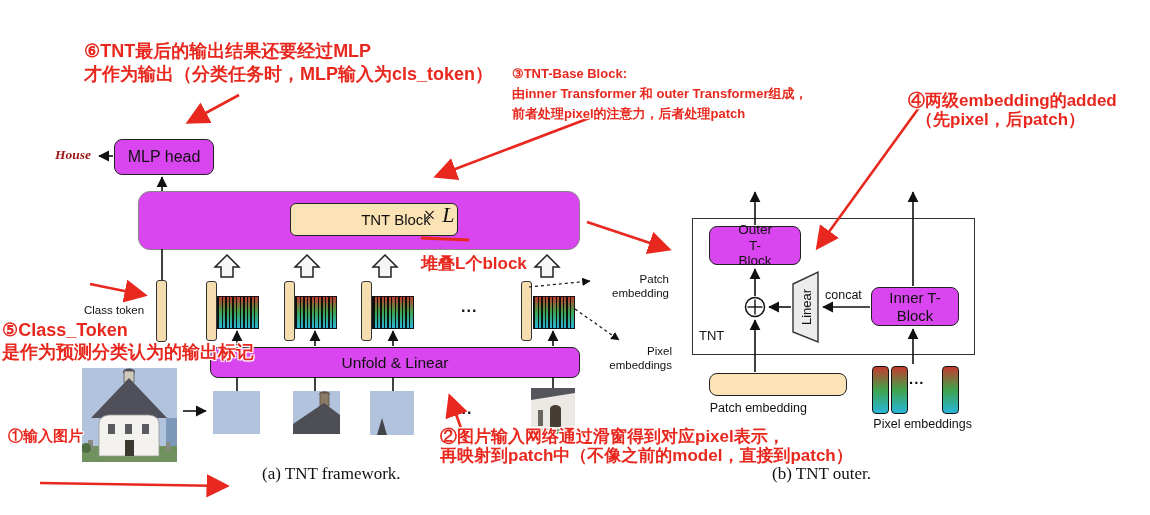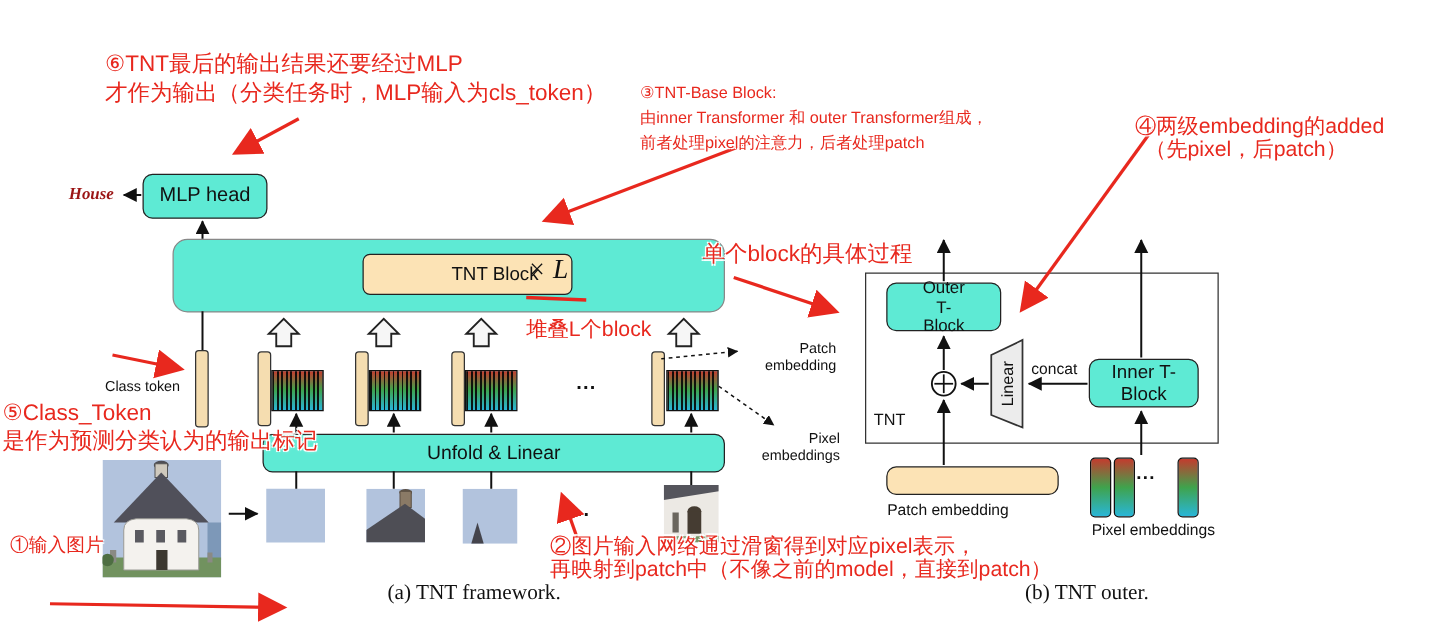--- a/index.html
+++ b/index.html
@@ -1,33 +1,33 @@
 <!DOCTYPE html>
 <html><head>
 <meta charset="utf-8">
 <style>
   html,body{margin:0;padding:0;background:#fff;}
   #canvas{position:relative;width:1150px;height:515px;background:#fff;overflow:hidden;
           font-family:"Liberation Sans",sans-serif;}
   .abs{position:absolute;}
-  .ann{position:absolute;color:#e8281e;font-weight:normal;white-space:nowrap;z-index:20;
+  .ann{position:absolute;color:#e8281e;font-weight:bold;white-space:nowrap;z-index:20;
        font-family:"Liberation Sans",sans-serif;
        text-shadow:-1px -1px 0 #fff,1px -1px 0 #fff,-1px 1px 0 #fff,1px 1px 0 #fff,0 0 3px #fff;}
-  .box{position:absolute;border:1.5px solid #222;border-radius:8px;background:#5eead4;
+  .box{position:absolute;border:1.5px solid #222;border-radius:8px;background:#d946ef;
        display:flex;align-items:center;justify-content:center;color:#111;z-index:3;}
   .wheat{background:#fce3b5;padding-left:44px;}
   .bar{position:absolute;width:9px;background:#f5ddb0;border:1px solid #333;border-radius:3px;z-index:3;}
   .pix{position:absolute;width:40px;height:31px;border:1px solid #111;z-index:3;
        background:
          repeating-linear-gradient(90deg,rgba(5,5,5,.9) 0 1.5px,rgba(0,0,0,0) 1.5px 3.6px),
          linear-gradient(180deg,#c43b2e 0%,#3fa34d 48%,#29b6d8 100%);}
   .pixbar{position:absolute;width:15px;height:46px;border:1px solid #111;border-radius:4px;z-index:3;
        background:linear-gradient(180deg,#c43b2e 0%,#3fa34d 50%,#29b6d8 100%);}
   .lbl{position:absolute;color:#111;text-align:right;line-height:1.25;z-index:3;}
-  .cap{position:absolute;font-family:"Liberation Serif",serif;font-size:17px;color:#111;z-index:3;margin-left:48px;}
+  .cap{position:absolute;font-family:"Liberation Serif",serif;font-size:17px;color:#111;z-index:3;}
   .ell{position:absolute;font-weight:bold;font-size:16px;color:#111;letter-spacing:1px;z-index:3;}
   .patch{position:absolute;z-index:2;}
   svg.layer{position:absolute;left:0;top:0;z-index:10;pointer-events:none;}
   #b-rect{position:absolute;border:1.2px solid #333;background:transparent;z-index:1;}
 </style>
 </head>
 <body>
 
 <div id="canvas">
 
@@ -37,21 +37,20 @@
   </div>
   <div class="ann" style="left:512px;top:64px;font-size:13px;line-height:20px;">
     <div>③TNT-Base Block:</div>
     <div>由inner Transformer 和 outer Transformer组成，</div>
     <div>前者处理pixel的注意力，后者处理patch</div>
   </div>
   <div class="ann" style="left:908px;top:91px;font-size:17px;line-height:19px;">
     <div>④两级embedding的added</div>
     <div style="padding-left:8px;">（先pixel，后patch）</div>
   </div>
-  <div class="ann" style="left:562px;top:191px;font-size:18px;">单个block的具体过程</div>
   <div class="ann" style="left:421px;top:252px;font-size:17px;">堆叠L个block</div>
   <div class="ann" style="left:2px;top:319px;font-size:18px;line-height:22px;">
     <div>⑤Class_Token</div>
     <div>是作为预测分类认为的输出标记</div>
   </div>
   <div class="ann" style="left:440px;top:427px;font-size:17px;line-height:19px;">
     <div>②图片输入网络通过滑窗得到对应pixel表示，</div>
     <div>再映射到patch中（不像之前的model，直接到patch）</div>
   </div>
   <div class="ann" style="left:8px;top:427px;font-size:15px;">①输入图片</div>

